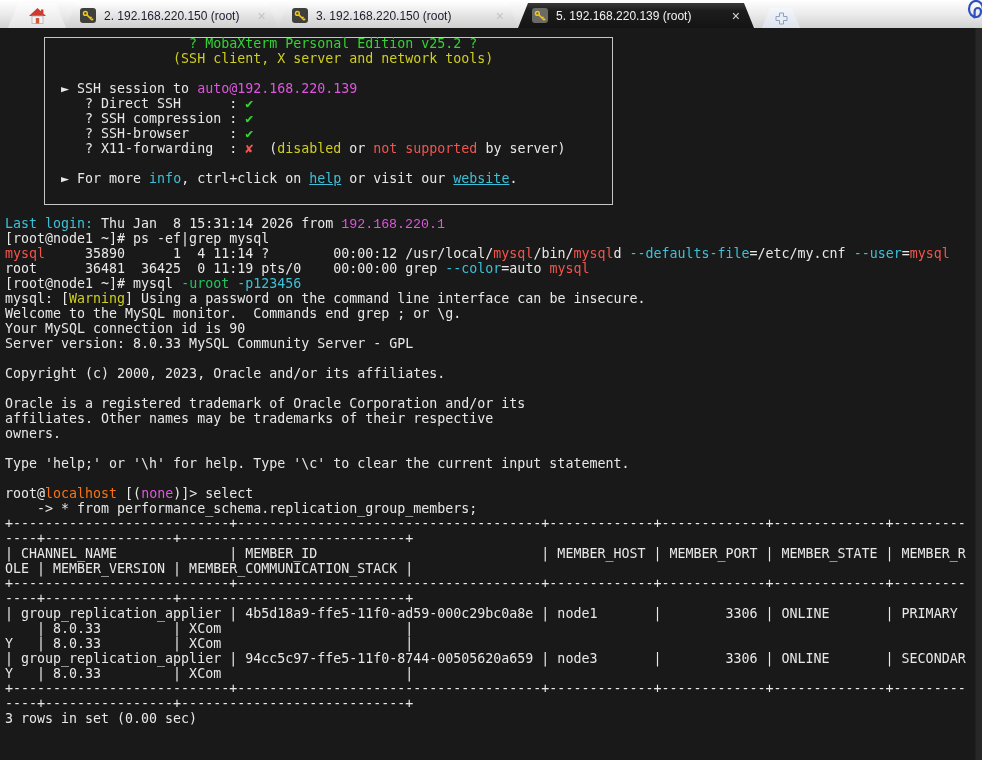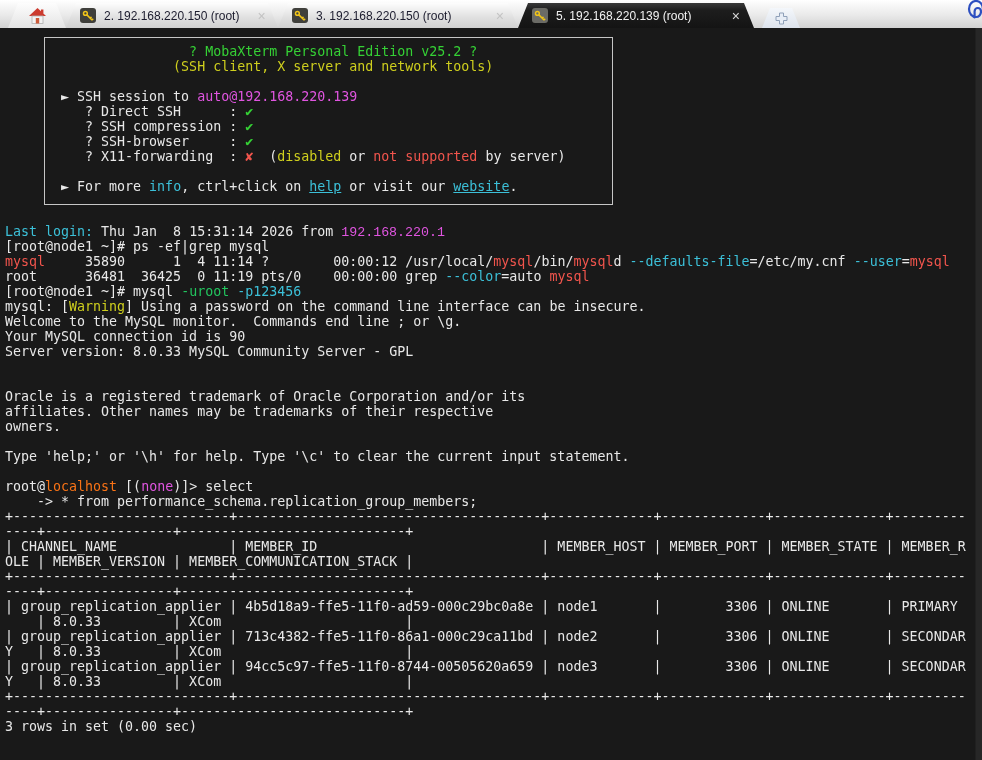--- a/index.html
+++ b/index.html
@@ -28,21 +28,21 @@
   .newtab { height:20px; width:38px; margin-left:8px; margin-bottom:0;
             display:flex; align-items:center; justify-content:center;
             clip-path:polygon(8px 0, calc(100% - 8px) 0, 100% 100%, 0 100%);
             background:linear-gradient(#f4f7fb,#dde3ec); }
   .logo { margin-left:auto; margin-right:-5px; align-self:center; }
 
   
   .terminal { position:absolute; top:28px; left:0; right:0; bottom:0; background:#191919; overflow:hidden; }
   .banner-box { position:absolute; left:44px; top:9px; width:569px; height:168px;
                 border:1px solid #c6c6c6; }
-  .tlines { position:absolute; left:5px; top:16px;
+  .tlines { position:absolute; left:5px; top:8px;
             font-family:"DejaVu Sans Mono", monospace; font-size:13.3px; line-height:15px; }
   .tl { height:15px; white-space:pre; }
   .scrollbar { position:absolute; top:0; right:0; bottom:0; width:7px;
                background:#272727; border-left:1px solid #202020; }
 </style>
 </head>
 <body>
 
 <div class="stage">
 
@@ -125,42 +125,42 @@
         <div class="tl"></div>
         <div class="tl"><span style="color: rgb(232, 232, 232);">       ► For more </span><span style="color: rgb(60, 192, 216);">info</span><span style="color: rgb(232, 232, 232);">, ctrl+click on </span><span style="color: rgb(60, 192, 216); text-decoration: underline;">help</span><span style="color: rgb(232, 232, 232);"> or visit our </span><span style="color: rgb(60, 192, 216); text-decoration: underline;">website</span><span style="color: rgb(232, 232, 232);">.</span></div>
         <div class="tl"></div>
         <div class="tl"></div>
         <div class="tl"><span style="color: rgb(60, 192, 216);">Last login:</span><span style="color: rgb(232, 232, 232);"> Thu Jan  8 15:31:14 2026 from </span><span style="color: rgb(224, 85, 224); font-family: Liberation Mono, monospace;">192.168.220.1</span></div>
         <div class="tl"><span style="color: rgb(232, 232, 232);">[root@node1 ~]# ps -ef|grep mysql</span></div>
         <div class="tl"><span style="color: rgb(242, 85, 77);">mysql</span><span style="color: rgb(232, 232, 232);">     35890      1  4 11:14 ?        00:00:12 /usr/local/</span><span style="color: rgb(242, 85, 77);">mysql</span><span style="color: rgb(232, 232, 232);">/bin/</span><span style="color: rgb(242, 85, 77);">mysql</span><span style="color: rgb(232, 232, 232);">d </span><span style="color: rgb(60, 192, 216);">--defaults-file</span><span style="color: rgb(232, 232, 232);">=/etc/my.cnf </span><span style="color: rgb(60, 192, 216);">--user</span><span style="color: rgb(232, 232, 232);">=</span><span style="color: rgb(242, 85, 77);">mysql</span></div>
         <div class="tl"><span style="color: rgb(232, 232, 232);">root      36481  36425  0 11:19 pts/0    00:00:00 grep </span><span style="color: rgb(60, 192, 216);">--color</span><span style="color: rgb(232, 232, 232);">=auto </span><span style="color: rgb(242, 85, 77);">mysql</span></div>
         <div class="tl"><span style="color: rgb(232, 232, 232);">[root@node1 ~]# mysql </span><span style="color: #22c55e;">-uroot</span><span style="color: rgb(232, 232, 232);"> </span><span style="color: rgb(60, 192, 216);">-p123456</span></div>
         <div class="tl"><span style="color: rgb(232, 232, 232);">mysql: [</span><span style="color: rgb(207, 207, 30);">Warning</span><span style="color: rgb(232, 232, 232);">] Using a password on the command line interface can be insecure.</span></div>
-        <div class="tl"><span style="color: rgb(232, 232, 232);">Welcome to the MySQL monitor.  Commands end line ; or \g.</span></div>
+        <div class="tl"><span style="color: rgb(232, 232, 232);">Welcome to the MySQL monitor.  Commands end grep ; or \g.</span></div>
         <div class="tl"><span style="color: rgb(232, 232, 232);">Your MySQL connection id is 90</span></div>
         <div class="tl"><span style="color: rgb(232, 232, 232);">Server version: 8.0.33 MySQL Community Server - GPL</span></div>
         <div class="tl"></div>
+        <div class="tl"><span style="color: rgb(232, 232, 232);">Copyright (c) 2000, 2023, Oracle and/or its affiliates.</span></div>
         <div class="tl"></div>
         <div class="tl"><span style="color: rgb(232, 232, 232);">Oracle is a registered trademark of Oracle Corporation and/or its</span></div>
         <div class="tl"><span style="color: rgb(232, 232, 232);">affiliates. Other names may be trademarks of their respective</span></div>
         <div class="tl"><span style="color: rgb(232, 232, 232);">owners.</span></div>
         <div class="tl"></div>
         <div class="tl"><span style="color: rgb(232, 232, 232);">Type 'help;' or '\h' for help. Type '\c' to clear the current input statement.</span></div>
         <div class="tl"></div>
         <div class="tl"><span style="color: rgb(232, 232, 232);">root@</span><span style="color: #f97316;">localhost</span><span style="color: rgb(232, 232, 232);"> [(</span><span style="color: rgb(224, 85, 224);">none</span><span style="color: rgb(232, 232, 232);">)]&gt; select</span></div>
         <div class="tl"><span style="color: rgb(232, 232, 232);">    -&gt; * from performance_schema.replication_group_members;</span></div>
         <div class="tl"><span style="color: rgb(232, 232, 232);">+---------------------------+--------------------------------------+-------------+-------------+--------------+---------</span></div>
         <div class="tl"><span style="color: rgb(232, 232, 232);">----+----------------+----------------------------+</span></div>
         <div class="tl"><span style="color: rgb(232, 232, 232);">| CHANNEL_NAME              | MEMBER_ID                            | MEMBER_HOST | MEMBER_PORT | MEMBER_STATE | MEMBER_R</span></div>
         <div class="tl"><span style="color: rgb(232, 232, 232);">OLE | MEMBER_VERSION | MEMBER_COMMUNICATION_STACK |</span></div>
         <div class="tl"><span style="color: rgb(232, 232, 232);">+---------------------------+--------------------------------------+-------------+-------------+--------------+---------</span></div>
         <div class="tl"><span style="color: rgb(232, 232, 232);">----+----------------+----------------------------+</span></div>
         <div class="tl"><span style="color: rgb(232, 232, 232);">| group_replication_applier | 4b5d18a9-ffe5-11f0-ad59-000c29bc0a8e | node1       |        3306 | ONLINE       | PRIMARY </span></div>
         <div class="tl"><span style="color: rgb(232, 232, 232);">    | 8.0.33         | XCom                       |</span></div>
-        <div class="tl"><span style="color: rgb(232, 232, 232);">| group_replication_applier | 713c4382-ffe5-11f0-86a1-000c29ca11bd | node2       |        3306 | ONLINE       | SECONDAR</span></div>
         <div class="tl"><span style="color: rgb(232, 232, 232);">Y   | 8.0.33         | XCom                       |</span></div>
         <div class="tl"><span style="color: rgb(232, 232, 232);">| group_replication_applier | 94cc5c97-ffe5-11f0-8744-00505620a659 | node3       |        3306 | ONLINE       | SECONDAR</span></div>
         <div class="tl"><span style="color: rgb(232, 232, 232);">Y   | 8.0.33         | XCom                       |</span></div>
         <div class="tl"><span style="color: rgb(232, 232, 232);">+---------------------------+--------------------------------------+-------------+-------------+--------------+---------</span></div>
         <div class="tl"><span style="color: rgb(232, 232, 232);">----+----------------+----------------------------+</span></div>
         <div class="tl"><span style="color: rgb(232, 232, 232);">3 rows in set (0.00 sec)</span></div>
       </div>
     <div class="scrollbar"></div>
   </div>
 

